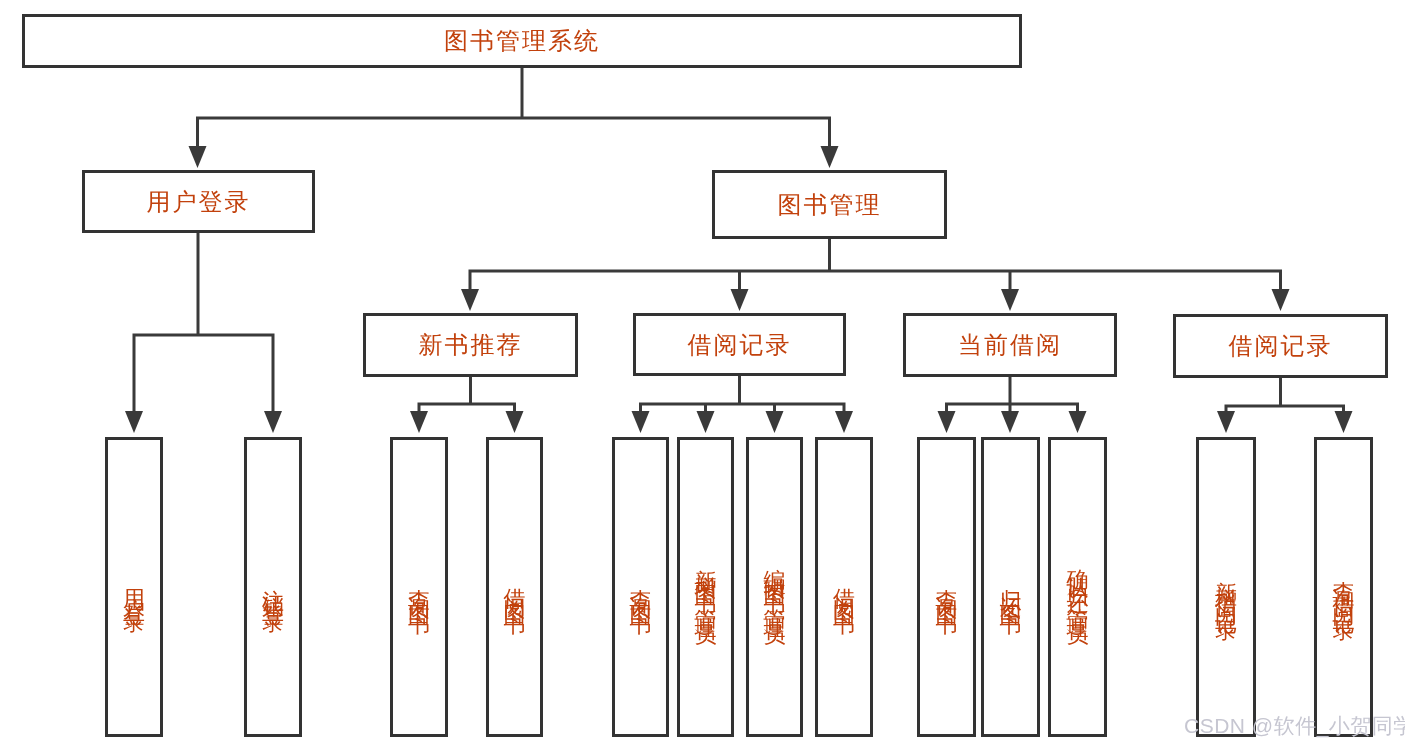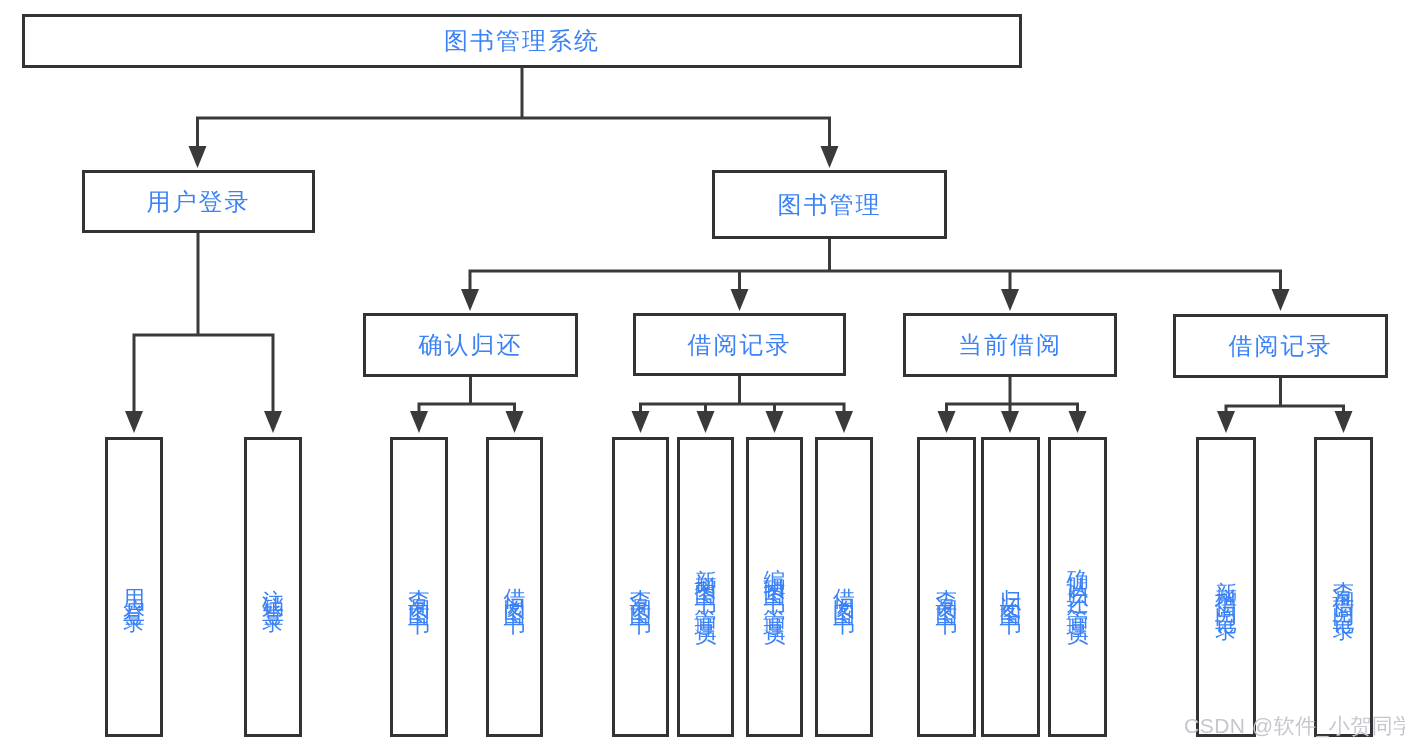--- a/index.html
+++ b/index.html
@@ -18,21 +18,21 @@
     z-index: 1;
   }
   .box {
     position: absolute;
     box-sizing: border-box;
     border: 3px solid #333333;
     background: #ffffff;
     display: flex;
     align-items: center;
     justify-content: center;
-    color: #3b82f6;
+    color: #c2410c;
     z-index: 2;
   }
   .h-box { font-size: 24px; letter-spacing: 2px; white-space: nowrap; }
   .v-box { font-size: 22px; }
   .v-box .vtext {
     writing-mode: vertical-rl;
     text-orientation: mixed;
     letter-spacing: 8px;
     line-height: 1;
   }
@@ -132,21 +132,21 @@
   </div>
 
   <div class="box h-box" id="n-user-login">
     <span>用户登录</span>
   </div>
   <div class="box h-box" id="n-book-mgmt">
     <span>图书管理</span>
   </div>
 
   <div class="box h-box" id="n-new-book">
-    <span>确认归还</span>
+    <span>新书推荐</span>
   </div>
   <div class="box h-box" id="n-book-borrow">
     <span>借阅记录</span>
   </div>
   <div class="box h-box" id="n-current-borrow">
     <span>当前借阅</span>
   </div>
   <div class="box h-box" id="n-borrow-record">
     <span>借阅记录</span>
   </div>

